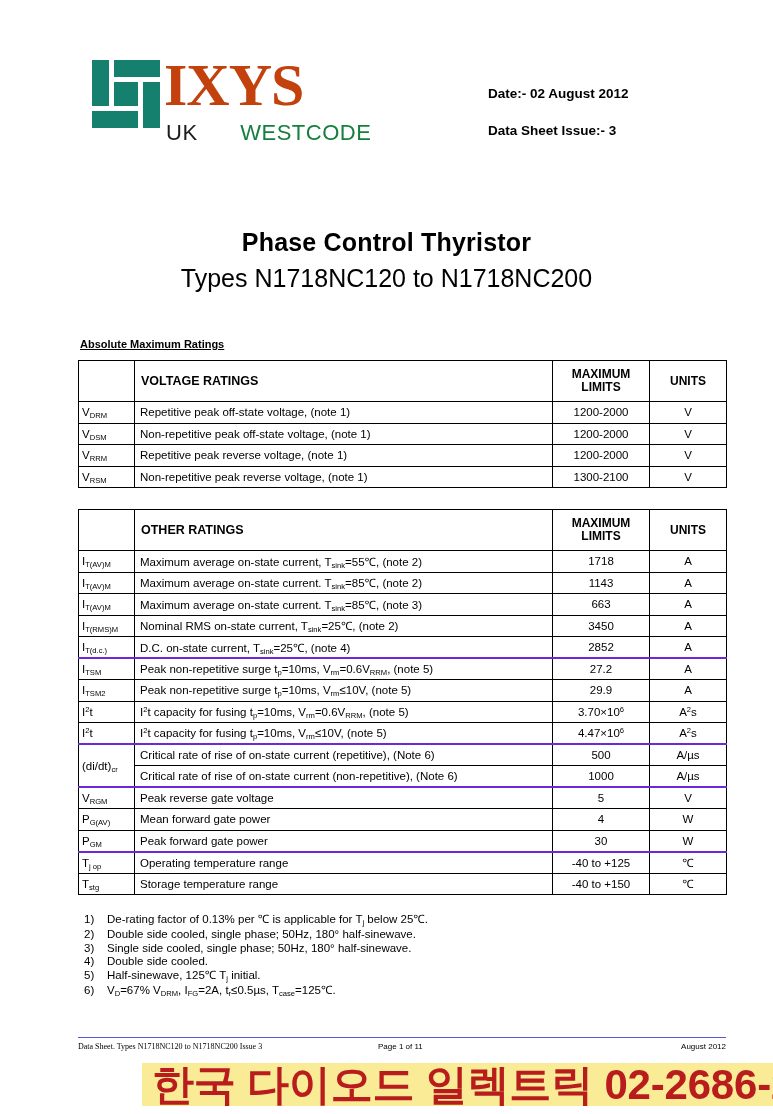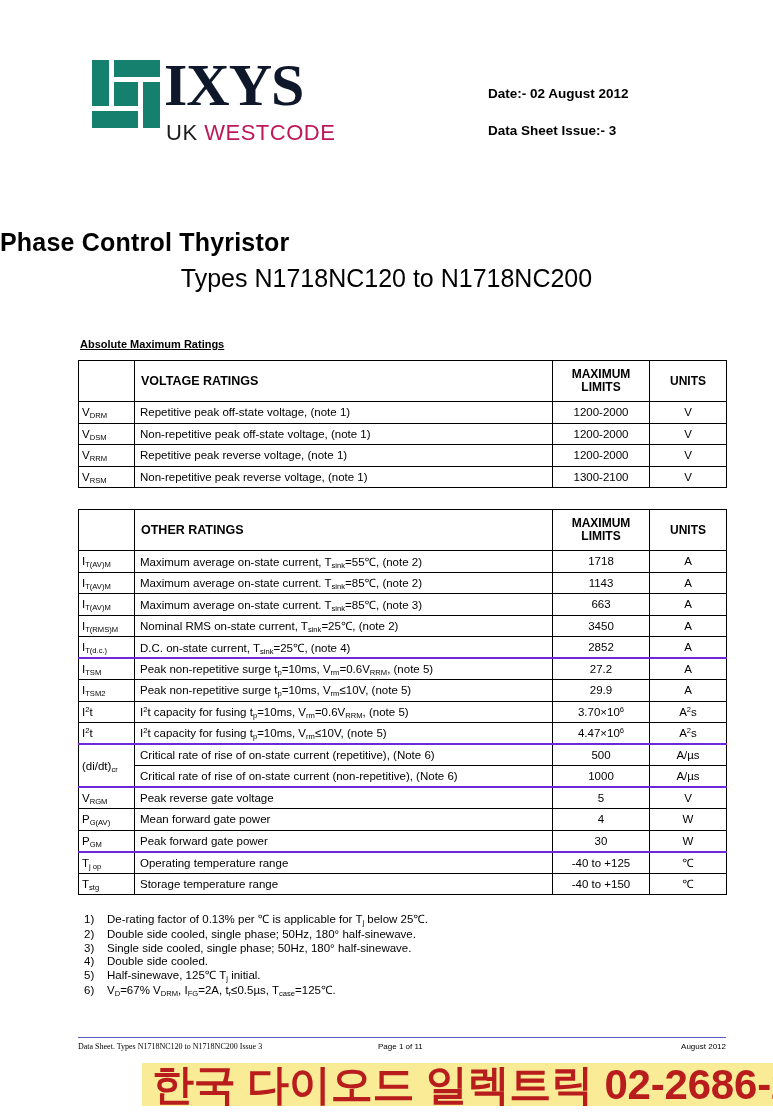--- a/index.html
+++ b/index.html
@@ -57,51 +57,52 @@
   .lm-center { left: 22px; top: 22px; width: 24px; height: 24px; background: #16806e; }
 
   .logo-word {
     position: absolute;
     left: 72px; top: -4px;
     font-family: "Liberation Serif", serif;
     font-weight: bold;
     font-size: 60px;
     letter-spacing: -1px;
     line-height: 62px;
-    color: #0f172a;
+    color: #c2410c;
   }
   .logo-sub {
     position: absolute;
     left: 74px; top: 62px;
     font-size: 22px;
     letter-spacing: 0.5px;
     line-height: 26px;
     white-space: nowrap;
   }
   .logo-sub .uk { color: #1d1d1d; text-align: center; }
-  .logo-sub .wc { color: #be185d; }
+  .logo-sub .wc { color: #15803d; margin-left: 36px; }
 
   .header-meta {
     position: absolute;
     right: 45px; top: 34px;
     text-align: left;
     width: 240px;
   }
   .header-meta div {
     font-size: 13.5px;
     font-weight: bold;
     line-height: 16px;
   }
   .header-meta .m2 { margin-top: 21px; }
 
   
   .doc-title {
     position: absolute;
     left: 0; top: 228px;
     width: 773px;
+    text-align: center;
     font-size: 25px;
     font-weight: bold;
     letter-spacing: 0.2px;
   }
   .doc-subtitle {
     position: absolute;
     left: 0; top: 264px;
     width: 773px;
     text-align: center;
     font-size: 25px;

